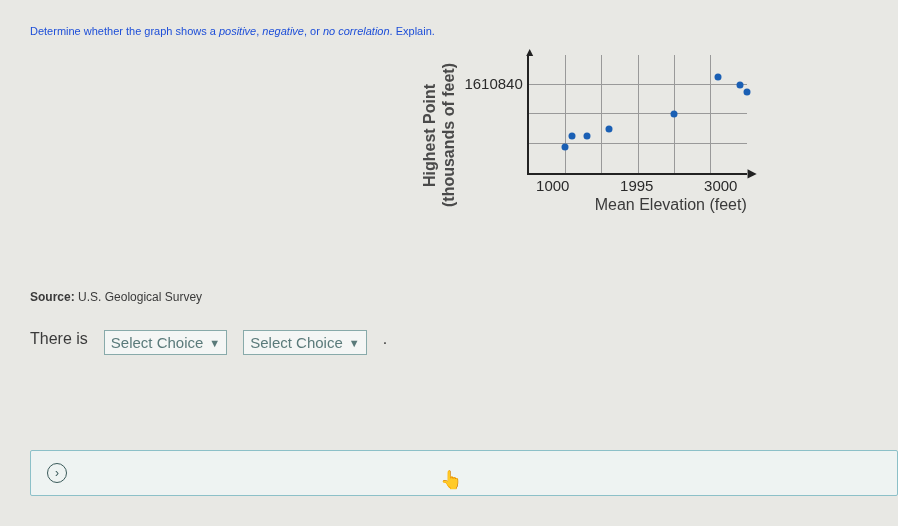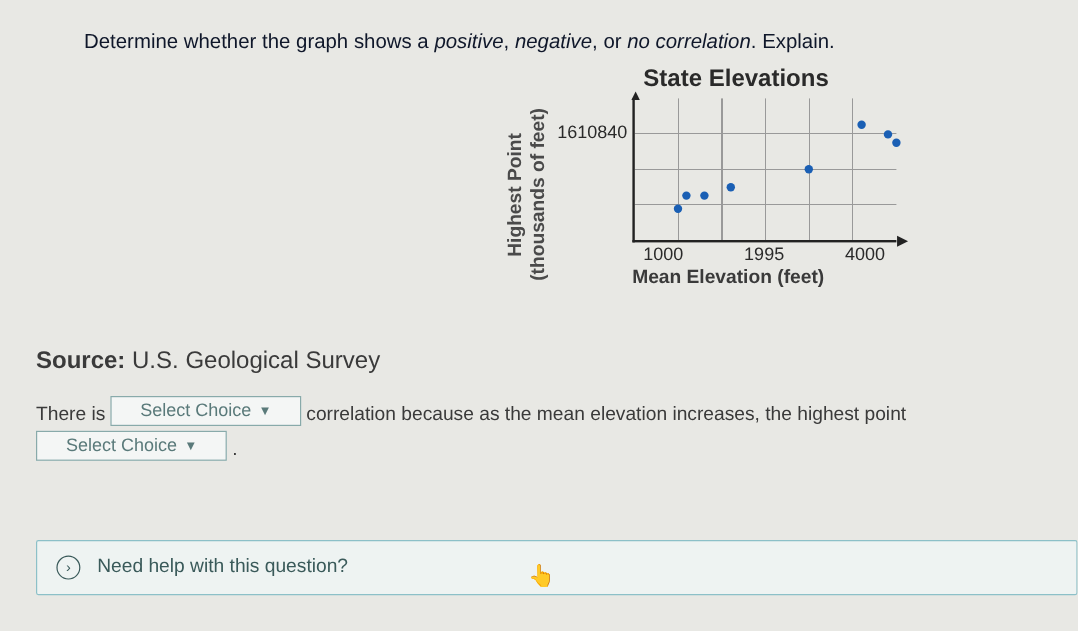--- a/index.html
+++ b/index.html
@@ -7,23 +7,22 @@
     margin: 0;
     padding: 25px 30px;
     width: 898px;
     height: 526px;
     font-family: Arial, Helvetica, sans-serif;
     background: #e8e8e4;
     color: #333;
     position: relative;
   }
   .prompt {
-    font-size: 17px;
-    color: #0f172a;
-    margin-left: 40px;
+    font-size: 11px;
+    color: #1d4ed8;
   }
   .prompt .italic { font-style: italic; }
   .chart-wrap {
     position: absolute;
     top: 55px;
     left: 420px;
   }
   .chart-title {
     font-size: 20px;
     font-weight: bold;
@@ -87,52 +86,52 @@
     width: 220px;
     margin-left: 0;
     font-size: 15px;
     color: #2a2a2a;
     justify-content: space-around;
     margin-top: 2px;
     gap: 32px;
   }
   .x-axis-label {
     font-size: 16px;
-    font-weight: bold;
+    font-weight: normal;
     color: #3a3a3a;
-    text-align: left;
+    text-align: right;
     margin-top: 2px;
   }
   .plot-col { display:flex; flex-direction:column; }
   .source {
     position: absolute;
     top: 290px;
     left: 30px;
-    font-size: 20px;
+    font-size: 12px;
     color: #3a3a3a;
   }
   .source b { font-weight: bold; }
   .answer-line {
     position: absolute;
     top: 330px;
     left: 30px;
     right: 20px;
     font-size: 16px;
     color: #3a3a3a;
     display: flex;
-    align-items: flex-end;
+    align-items: flex-start;
     flex-wrap: wrap;
-    gap: 4px;
+    gap: 16px;
   }
   .select-box {
     display: inline-flex;
     align-items: center;
     border: 1px solid #8aa;
     background: #f4f6f5;
-    padding: 3px 24px;
+    padding: 3px 6px;
     color: #5a7a7a;
     font-size: 15px;
     gap: 6px;
     cursor: pointer;
   }
   .chev { font-size: 11px; color: #5a7a7a; }
   .help-bar {
     position: absolute;
     left: 30px;
     right: 0;
@@ -172,21 +171,20 @@
   .arrowX { right:-10px; bottom:-7px; }
 </style>
 </head>
 <body>
 
 <div class="prompt">
   <span>Determine whether the graph shows a </span><span class="italic">positive</span><span>, </span><span class="italic">negative</span><span>, or </span><span class="italic">no correlation</span><span>. Explain.</span>
 </div>
 
 <div class="chart-wrap">
-  <div class="chart-title">State Elevations</div>
   <div class="chart-body">
     <div class="y-axis-label">
       <span>Highest Point</span><br><span>(thousands of feet)</span>
     </div>
     <div class="y-ticks">
       <span>16</span>
       <span>10</span>
       <span>8</span>
       <span>4</span>
       <span>0</span>
@@ -200,44 +198,42 @@
           <div class="point" style="left: 26.6667%; bottom: 31.25%;"></div>
           <div class="point" style="left: 36.6667%; bottom: 37.5%;"></div>
           <div class="point" style="left: 66.6667%; bottom: 50%;"></div>
           <div class="point" style="left: 86.6667%; bottom: 81.25%;"></div>
           <div class="point" style="left: 96.6667%; bottom: 75%;"></div>
           <div class="point" style="left: 100%; bottom: 68.75%;"></div>
         </div>
       <div class="x-ticks">
         <span>1000</span>
         <span>1995</span>
-        <span>4000</span>
+        <span>3000</span>
       </div>
       <div class="x-axis-label">Mean Elevation (feet)</div>
     </div>
   </div>
 </div>
 
 <div class="source">
   <b>Source:</b>
   <span>U.S. Geological Survey</span>
 </div>
 
 <div class="answer-line">
   <span>There is</span>
   <span class="select-box">
     <span>Select Choice</span>
     <span class="chev">▼</span>
   </span>
-  <span>correlation because as the mean elevation increases, the highest point</span>
   <span class="select-box">
     <span>Select Choice</span>
     <span class="chev">▼</span>
   </span>
   <span>.</span>
 </div>
 
 <div class="help-bar">
   <span class="help-icon">›</span>
-  <span>Need help with this question?</span>
 </div>
 
 <div class="cursor">👆</div>
 
 </body></html>

